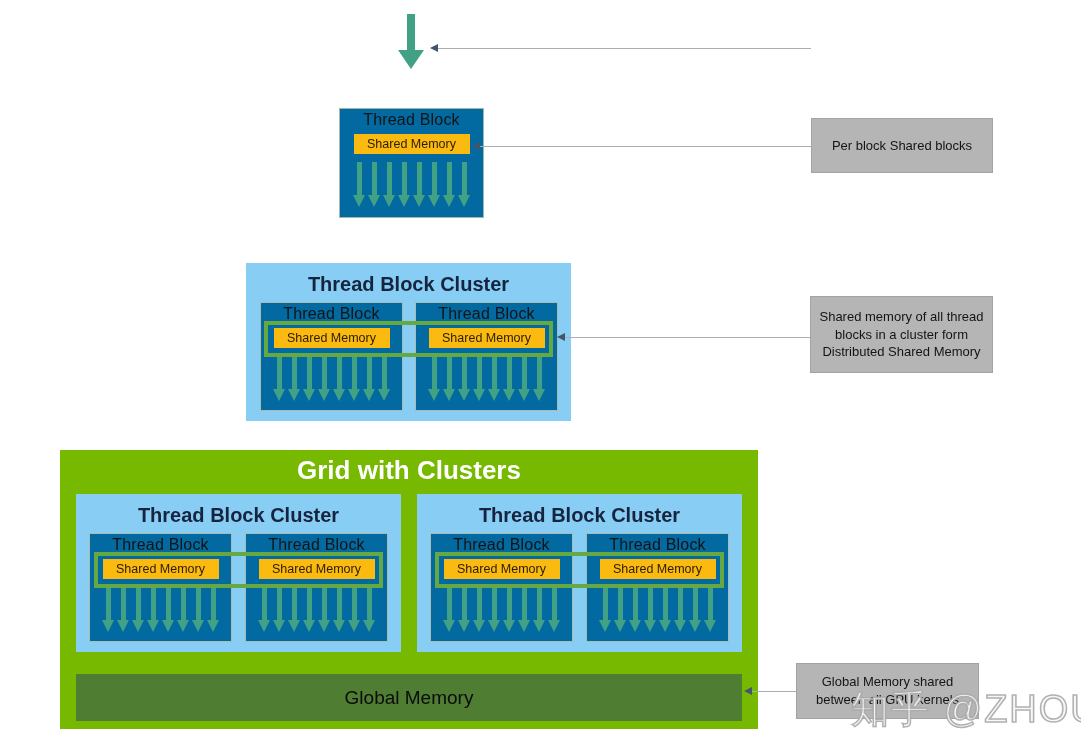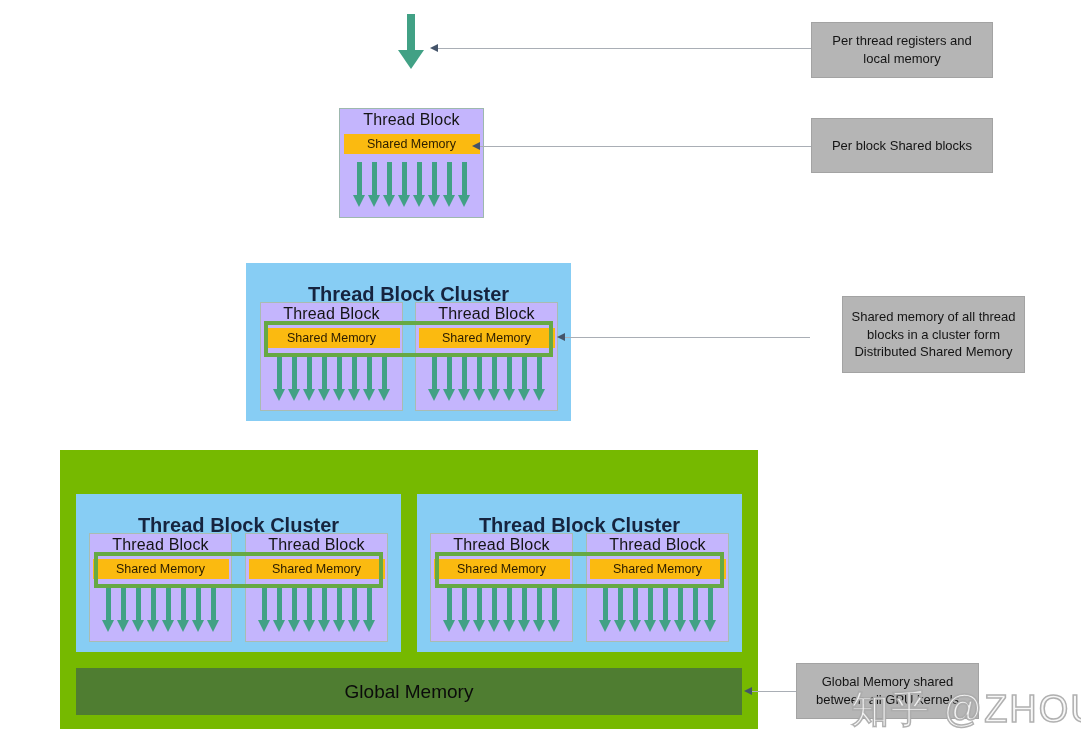--- a/index.html
+++ b/index.html
@@ -5,53 +5,53 @@
   html,body{margin:0;padding:0;background:#ffffff;}
   body{
     width:1081px;height:751px;position:relative;overflow:hidden;
     font-family:"Liberation Sans","DejaVu Sans",sans-serif;color:#111;
   }
   .abs{position:absolute;}
 
   
   .tb{
     position:absolute;width:143px;height:109px;box-sizing:border-box;
-    background:#c4b5fd;border:1px solid #a9bcb2;
+    background:#0369a1;border:1px solid #a9bcb2;
   }
   .tb-title{margin-top:2px;text-align:center;font-size:16px;color:#141414;letter-spacing:.2px;}
   .tb-mem{
-    width:136px;height:20px;margin:5px auto 0;background:#fbba10;
+    width:116px;height:20px;margin:5px auto 0;background:#fbba10;
     display:flex;align-items:center;justify-content:center;
     font-size:12.5px;color:#2a1c00;
   }
   .tb-arrows{display:flex;justify-content:center;gap:2px;margin-top:8px;}
   .t-arrow{width:13px;display:flex;flex-direction:column;align-items:center;}
   .t-arrow .shaft{width:5px;height:33px;background:#41a185;}
   .t-arrow .head{
     width:0;height:0;border-left:6.5px solid transparent;
     border-right:6.5px solid transparent;border-top:12px solid #41a185;
   }
 
   
   .cluster{position:absolute;width:325px;height:158px;background:#87cdf4;}
   .cluster-title{
-    padding-top:20px;text-align:center;font-size:20px;font-weight:bold;color:#16243f;
+    padding-top:10px;text-align:center;font-size:20px;font-weight:bold;color:#16243f;
   }
   .dsm{
     position:absolute;left:18px;top:58px;width:289px;height:36px;
     box-sizing:border-box;border:4px solid #66a943;pointer-events:none;
   }
 
   
   .grid{
     position:absolute;left:60px;top:450px;width:698px;height:279px;background:#76b900;
   }
   .grid-title{padding-top:5px;text-align:center;font-size:26px;font-weight:bold;color:#ffffff;}
   .global-bar{
-    position:absolute;left:16px;top:218px;width:666px;height:47px;background:#4f7d31;
+    position:absolute;left:16px;top:224px;width:666px;height:47px;background:#4f7d31;
     display:flex;align-items:center;justify-content:center;font-size:19px;color:#0b0b0b;
   }
 
   
   .annotation-box{
     position:absolute;background:#b5b5b5;border:1px solid #a3a3a3;box-sizing:border-box;
     display:flex;align-items:center;justify-content:center;text-align:center;
     font-size:13px;line-height:1.35;color:#141414;padding:3px 8px;
   }
   .connector{position:absolute;height:1px;background:#a9aeb5;}
@@ -203,20 +203,21 @@
           <div class="t-arrow">
             <div class="shaft"></div>
             <div class="head"></div>
           </div>
         </div>
     </div>
     <div class="dsm"></div>
   </div>
 
   <div class="grid">
+    <div class="grid-title">Grid with Clusters</div>
 
     <div class="cluster" style="left:16px;top:44px;">
       <div class="cluster-title">Thread Block Cluster</div>
       <div class="tb" style="left:13px;top:39px;">
         <div class="tb-title">Thread Block</div>
         <div class="tb-mem">Shared Memory</div>
         <div class="tb-arrows">
             <div class="t-arrow">
               <div class="shaft"></div>
               <div class="head"></div>
@@ -383,20 +384,19 @@
 
   <div class="connector" style="left:480px;top:146px;width:331px;"></div>
   <div class="arrowhead-left" style="left:472px;top:142px;"></div>
 
   <div class="connector" style="left:565px;top:337px;width:245px;"></div>
   <div class="arrowhead-left" style="left:557px;top:333px;"></div>
 
   <div class="connector" style="left:752px;top:691px;width:57px;"></div>
   <div class="arrowhead-left" style="left:744px;top:687px;"></div>
 
-  <div class="annotation-box" style="left:811px;top:22px;width:182px;height:56px;">Per thread registers and local memory</div>
   <div class="annotation-box" style="left:811px;top:118px;width:182px;height:55px;">Per block Shared blocks</div>
-  <div class="annotation-box" style="left:810px;top:296px;width:183px;height:77px;margin-left:32px;">Shared memory of all thread blocks in a cluster form Distributed Shared Memory</div>
+  <div class="annotation-box" style="left:810px;top:296px;width:183px;height:77px;">Shared memory of all thread blocks in a cluster form Distributed Shared Memory</div>
   <div class="annotation-box" style="left:796px;top:663px;width:183px;height:56px;">Global Memory shared between all GPU kernels</div>
 
   <div class="watermark">知乎 @ZHOU</div>
 
 </div>
 
 </body></html>

